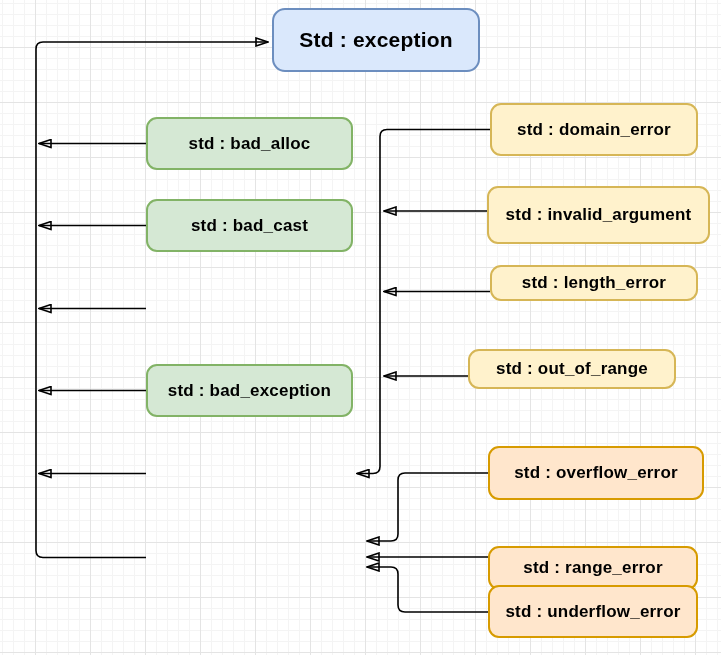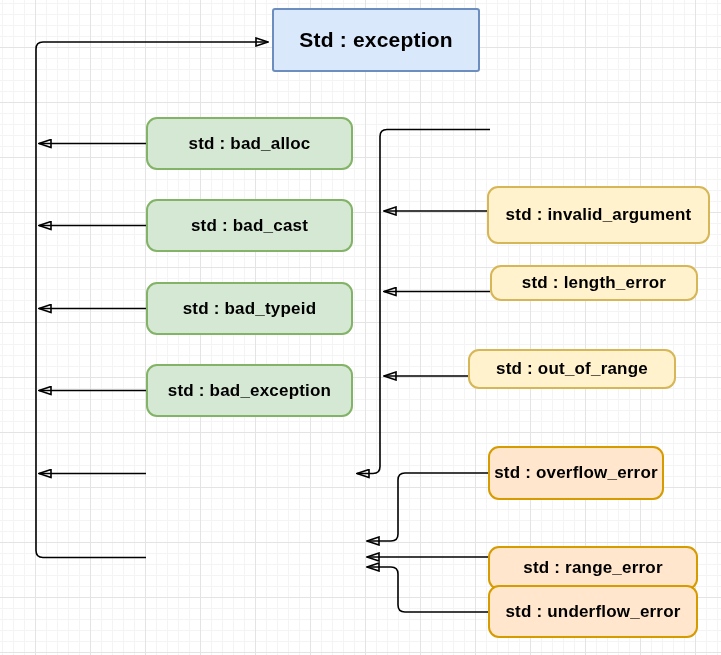--- a/index.html
+++ b/index.html
@@ -37,21 +37,21 @@
     justify-content: center;
     border-radius: 11px;
     font-weight: bold;
     font-size: 17px;
     color: #000000;
     text-align: center;
     white-space: nowrap;
     letter-spacing: 0.2px;
   }
   .node.root {
-    border-radius: 3px;
+    border-radius: 13px;
     font-size: 21px;
     background: #dae8fc;
     border: 2px solid #6c8ebf;
   }
   .node.green  { background: #d5e8d4; border: 2px solid #82b366; }
   .node.yellow { background: #fff2cc; border: 2px solid #d6b656; }
   .node.orange { background: #ffe6cc; border: 2px solid #d79b00; }
   .node .mixed-name {
     font-weight: normal;
     font-size: 19px;
@@ -90,44 +90,44 @@
   </div>
 
   <div class="node green" style="left:146px; top:117px; width:207px; height:53px">
     <span>std : bad_alloc</span>
   </div>
 
   <div class="node green" style="left:146px; top:199px; width:207px; height:53px">
     <span>std : bad_cast</span>
   </div>
 
-  <div class="node green" style="left:146px; top:282px; width:207px; height:53px">
-    <span>std : bad_typeid</span>
-  </div>
 
   <div class="node green" style="left:146px; top:364px; width:207px; height:53px">
     <span>std : bad_exception</span>
   </div>
 
 
 
+  <div class="node yellow" style="left:490px; top:103px; width:208px; height:53px">
+    <span>std : domain_error</span>
+  </div>
 
   <div class="node yellow" style="left:487px; top:186px; width:223px; height:58px">
     <span>std : invalid_argument</span>
   </div>
 
   <div class="node yellow" style="left:490px; top:265px; width:208px; height:36px">
     <span>std : length_error</span>
   </div>
 
   <div class="node yellow" style="left:468px; top:349px; width:208px; height:40px">
     <span>std : out_of_range</span>
   </div>
 
-  <div class="node orange" style="left:488px; top:446px; width:176px; height:54px">
+  <div class="node orange" style="left:488px; top:446px; width:216px; height:54px">
     <span>std : overflow_error</span>
   </div>
 
   <div class="node orange" style="left:488px; top:546px; width:210px; height:44px">
     <span>std : range_error</span>
   </div>
 
   <div class="node orange" style="left:488px; top:585px; width:210px; height:53px">
     <span>std : underflow_error</span>
   </div>

